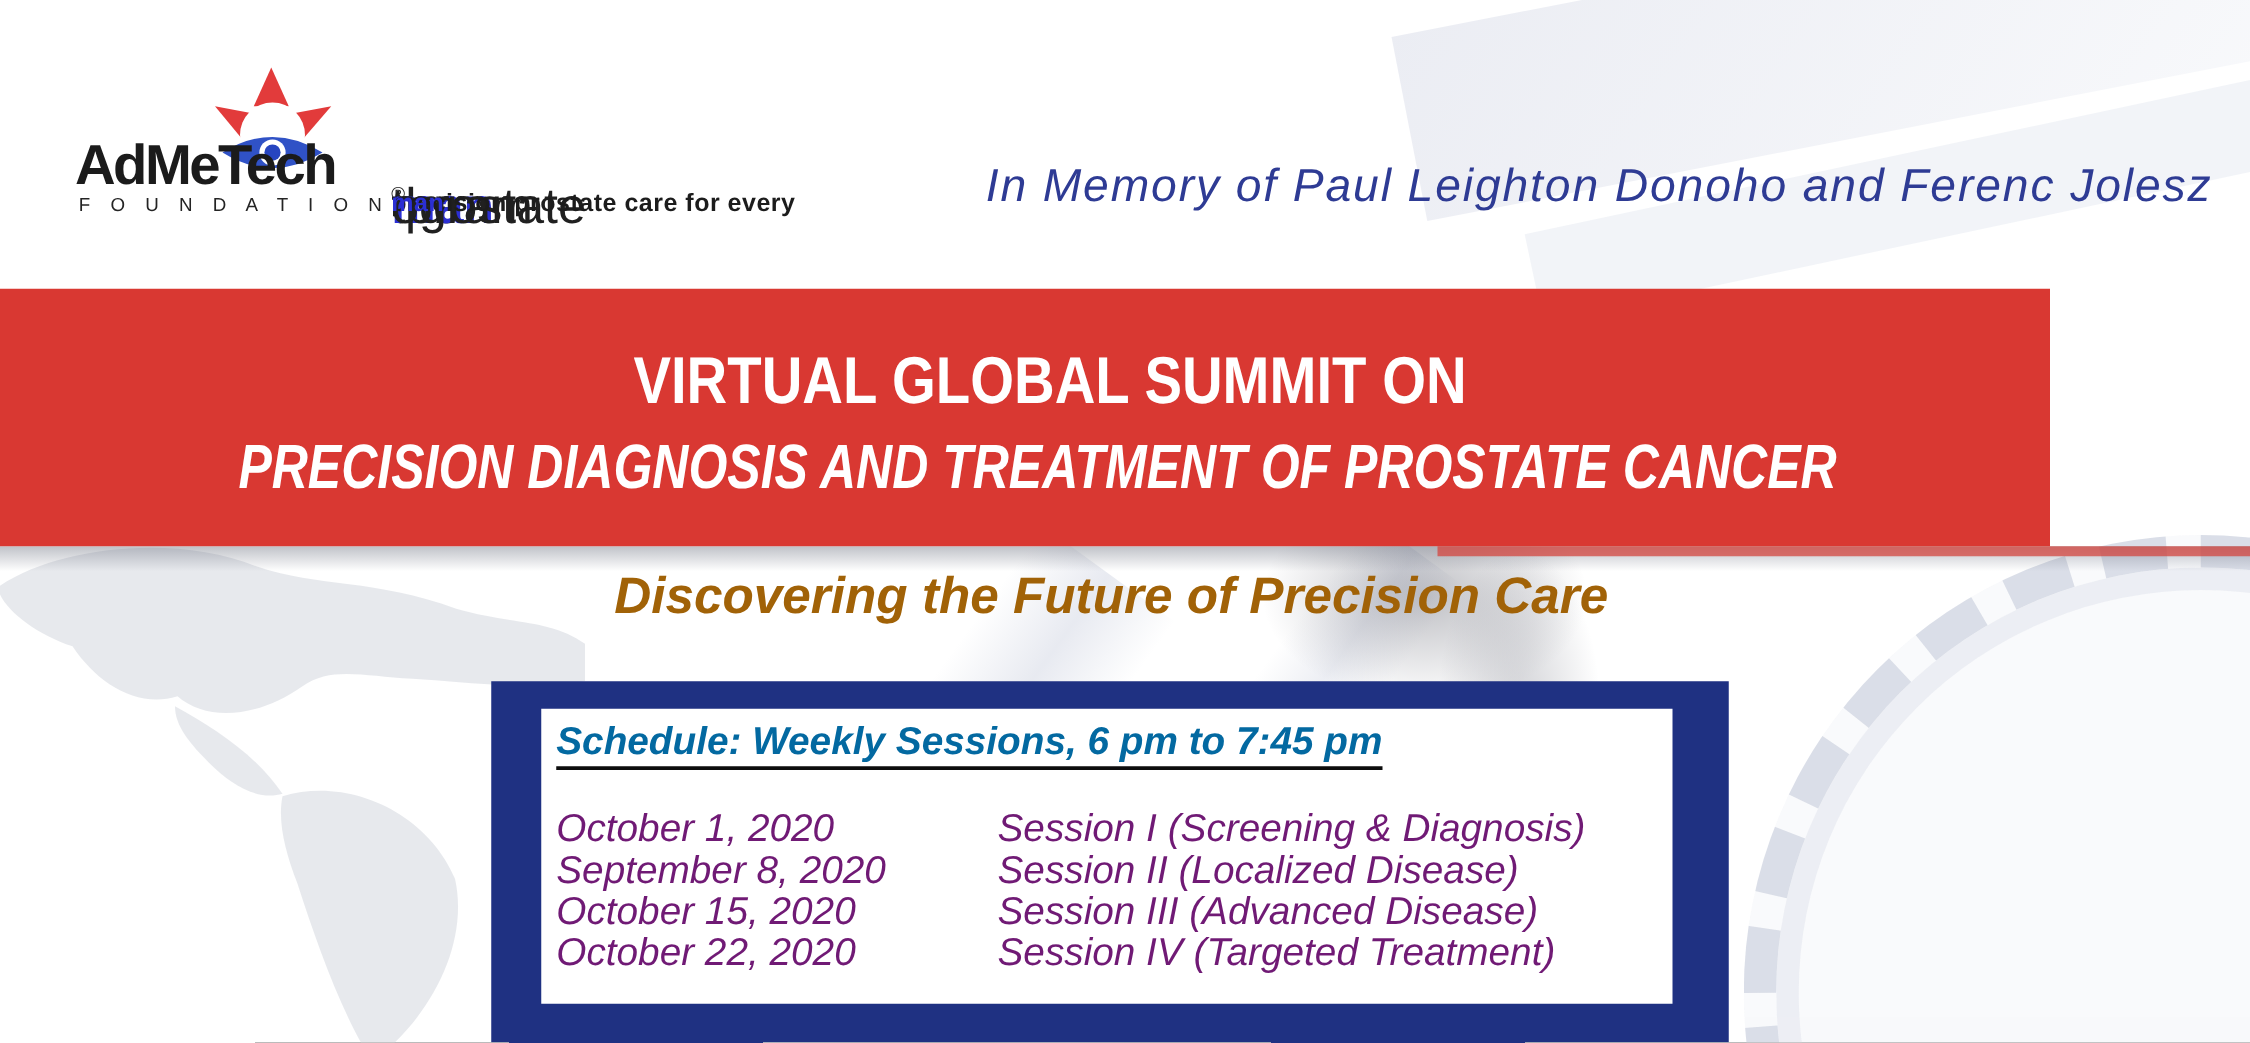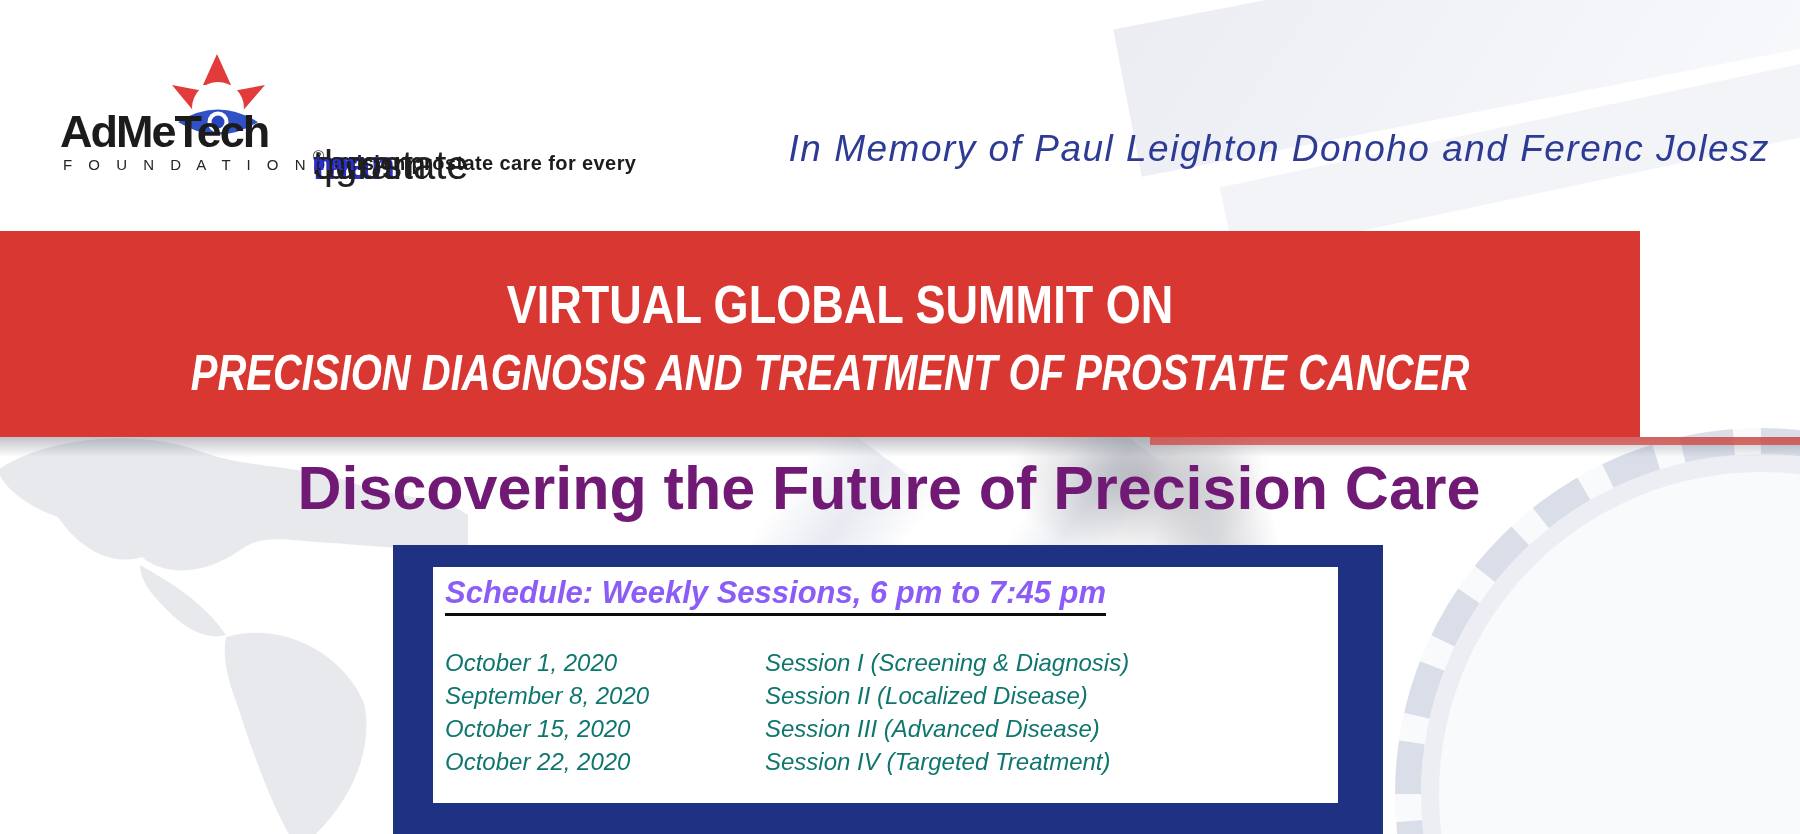--- a/index.html
+++ b/index.html
@@ -46,30 +46,30 @@
     letter-spacing:1.5px;line-height:1;white-space:nowrap;}
   
   .banner{left:0;top:231px;width:1640px;height:206px;background:#d93832;z-index:2;}
   .banner-line1{left:0;top:47px;width:1680px;text-align:center;color:#fff;
     font-size:53px;font-weight:700;line-height:1;transform:scaleX(.85);transform-origin:center;}
   .banner-line2{left:0;top:117px;width:1660px;text-align:center;color:#fff;
     font-size:50px;font-weight:700;font-style:italic;line-height:1;white-space:nowrap;
     transform:scaleX(.80);transform-origin:center;}
   
   .subtitle{left:0;top:453px;width:1778px;text-align:center;z-index:2;
-    font-size:61px;font-weight:700;color:#701a75;line-height:1.15;}
+    font-size:41px;font-weight:700;font-style:italic;color:#a16207;line-height:1.15;}
   
   .schedule{left:393px;top:545px;width:990px;height:289px;background:#1f3182;z-index:2;}
   .schedule-inner{left:40px;top:22px;width:905px;height:236px;background:#ffffff;}
   .schedule-title{left:12px;top:9px;font-size:31px;font-weight:700;font-style:italic;
-    color:#8b5cf6;border-bottom:3px solid #0d0d0d;padding-bottom:3px;line-height:1.1;
+    color:#0369a1;border-bottom:3px solid #0d0d0d;padding-bottom:3px;line-height:1.1;
     white-space:nowrap;}
   .schedule-rows{left:12px;top:79px;width:880px;}
-  .schedule-row{position:static;display:flex;font-size:24px;font-style:italic;
-    color:#0f766e;line-height:33px;white-space:nowrap;}
+  .schedule-row{position:static;display:flex;font-size:31px;font-style:italic;
+    color:#701a75;line-height:33px;white-space:nowrap;gap:33px;}
   .schedule-row .date{position:static;width:320px;flex:0 0 320px;}
   .schedule-row .session{position:static;}
 </style>
 </head>
 <body>
 
 <div class="stage">
 
   <div class="bg">
     <div class="streak-a"></div>

